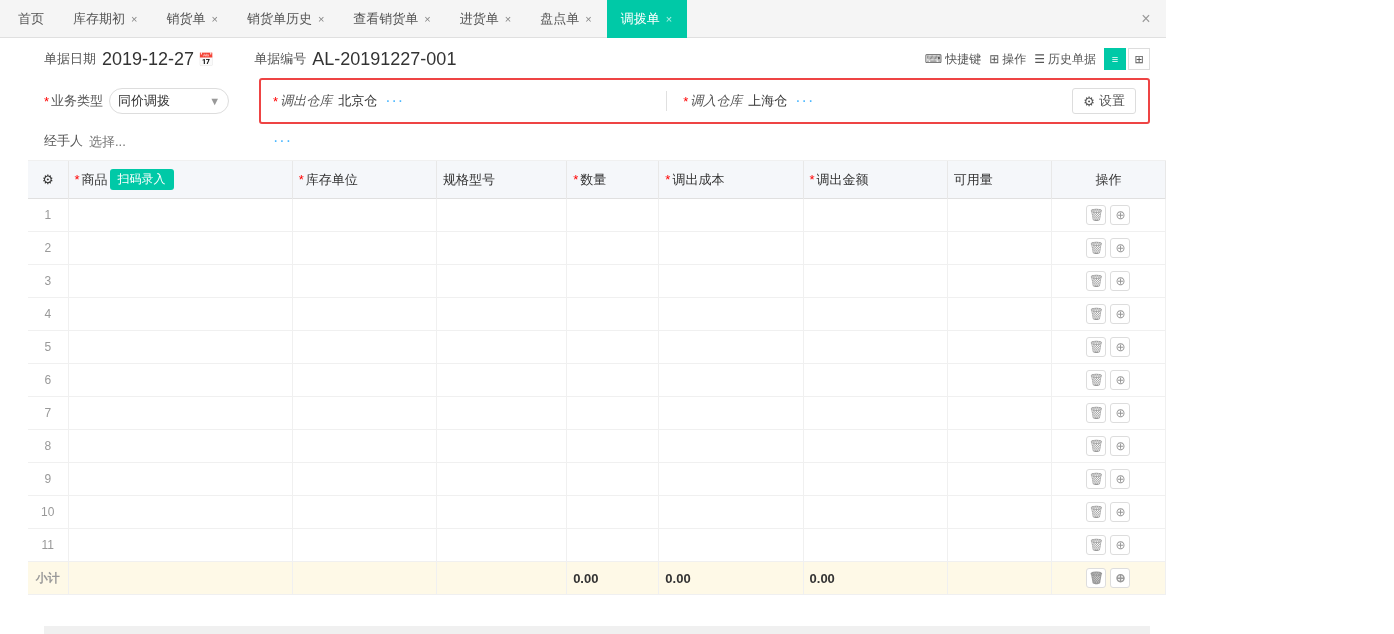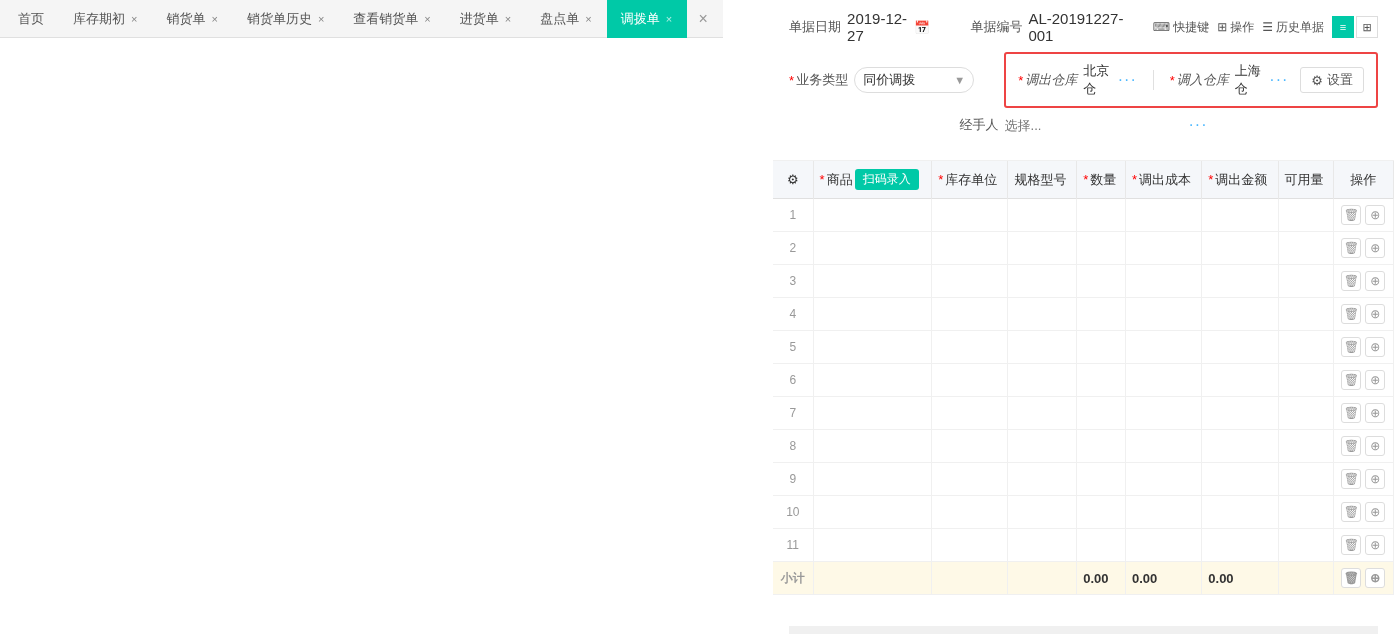--- a/index.html
+++ b/index.html
@@ -70,21 +70,21 @@
       font-size: 13px;
       margin-right: 6px;
       white-space: nowrap;
     }
     .required-star {
       color: red;
       margin-right: 2px;
     }
     .field-value {
       color: #333;
-      font-size: 15px;
+      font-size: 18px;
     }
     .date-icon {
       color: #999;
       margin-left: 4px;
       cursor: pointer;
     }
     .business-type-select {
       display: flex;
       align-items: center;
       border: 1px solid #ddd;
@@ -173,22 +173,21 @@
       align-items: center;
       justify-content: center;
       font-size: 11px;
     }
     .layout-btn.active { background: #00c9a7; color: #fff; border-color: #00c9a7; }
     
     
     .person-row {
       display: flex;
       align-items: center;
-      margin-bottom: 20px;
-      justify-content: center;
+      margin-bottom: 4px;
     }
     .person-input {
       border: none;
       color: #999;
       font-size: 13px;
       outline: none;
       background: transparent;
     }
     
     
@@ -236,25 +235,24 @@
     .th-content { display: flex; align-items: center; gap: 2px; }
     .action-btns { display: flex; gap: 4px; justify-content: center; }
     .action-btn { 
       width: 20px; height: 20px; border: 1px solid #ddd; background: #fff;
       border-radius: 3px; cursor: pointer; display: flex; align-items: center;
       justify-content: center; font-size: 12px; color: #999;
     }
     
     .page-wrapper {
       display: flex;
-      flex-direction: row;
+      flex-direction: column;
       height: 634px;
-      width: 1394px;
+      width: 1166px;
       overflow: hidden;
-      gap: 22px;
     }
     .main-content {
       display: flex;
       flex-direction: column;
       flex: 1;
       overflow: hidden;
       padding-left: 28px;
     }
     .scrollbar-h {
       height: 8px;

